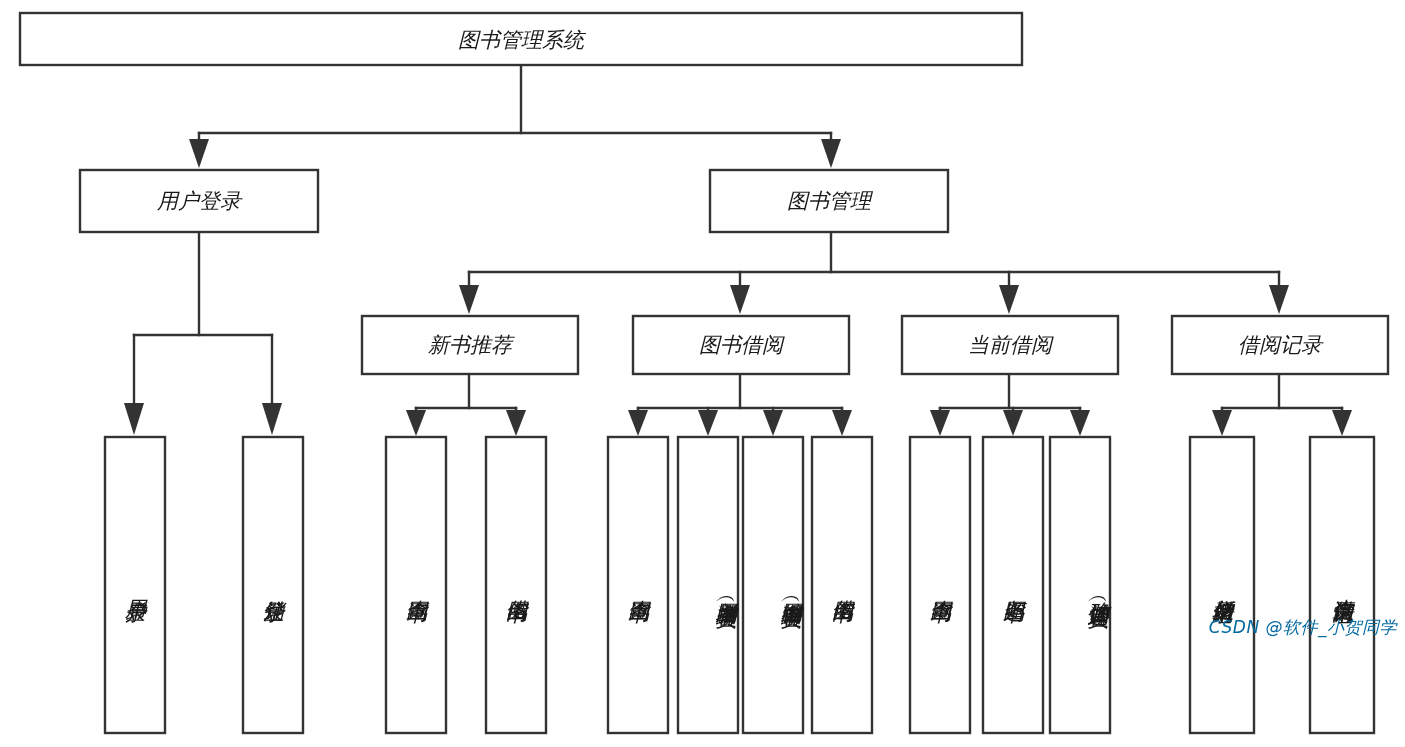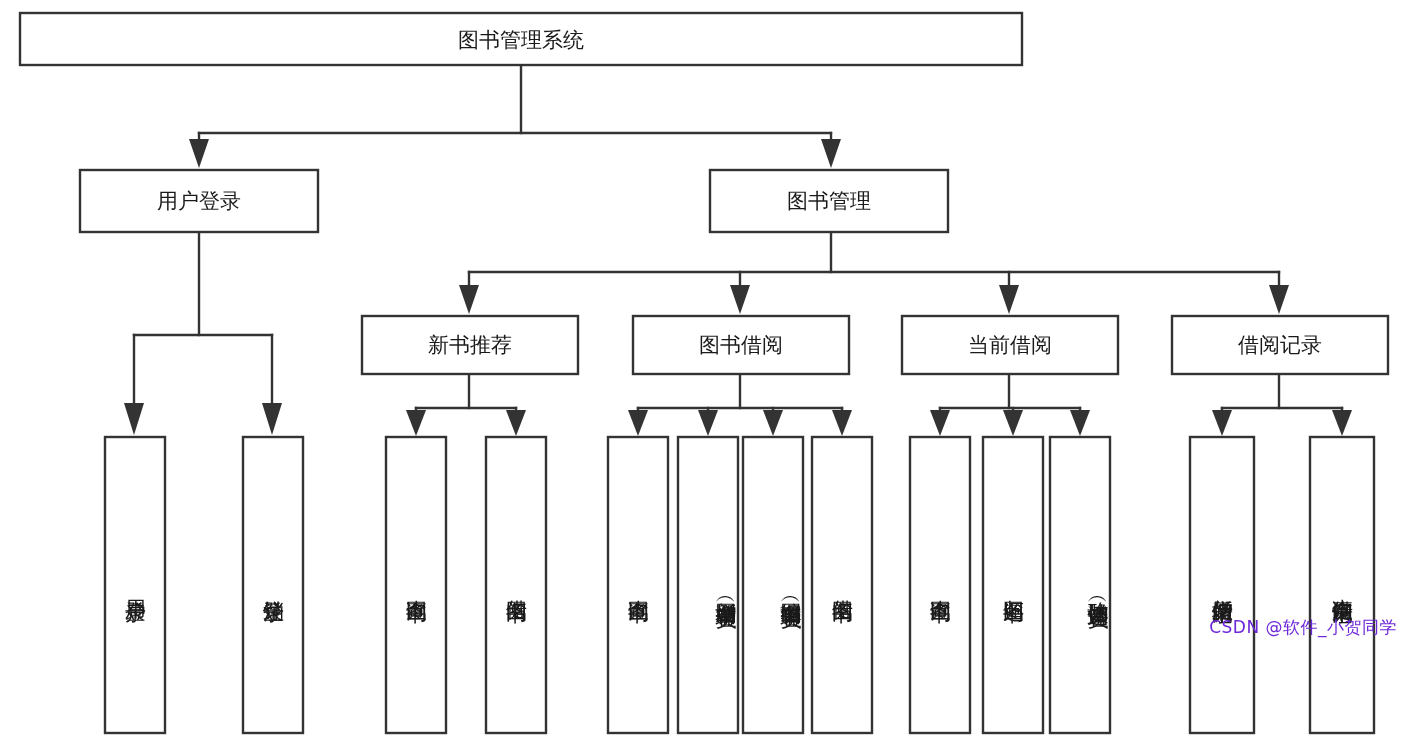--- a/index.html
+++ b/index.html
@@ -12,20 +12,21 @@
     width: 1405px;
     height: 747px;
     overflow: hidden;
     font-family: "DejaVu Sans", "Liberation Sans", sans-serif;
   }
   #diagram-root {
     position: relative;
     width: 1405px;
     height: 643px;
     background: #ffffff;
+    font-style: italic;
   }
   svg#flow-svg {
     position: absolute;
     left: 0;
     top: 0;
     width: 1405px;
     height: 747px;
     display: block;
   }
   .node-box {
@@ -64,21 +65,21 @@
     letter-spacing: 1px;
     white-space: nowrap;
     pointer-events: none;
   }
   .watermark {
     position: absolute;
     right: 8px;
     bottom: 4px;
     font-family: "DejaVu Sans", "Liberation Sans", sans-serif;
     font-size: 17px;
-    color: #6d28d9;
+    color: #0369a1;
     white-space: nowrap;
     letter-spacing: 0.5px;
   }
 </style>
 </head>
 <body>
 
 <div id="diagram-root">
 
   <svg id="flow-svg" viewBox="0 0 1405 747">

